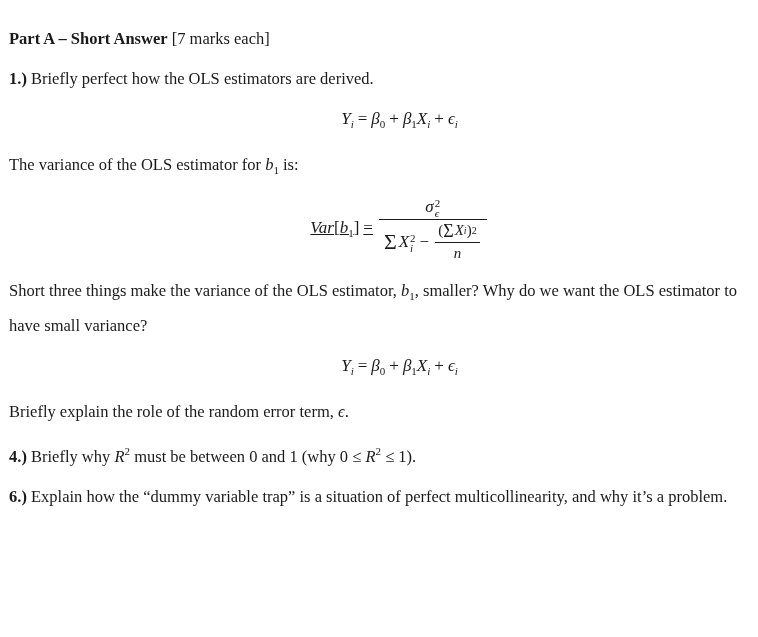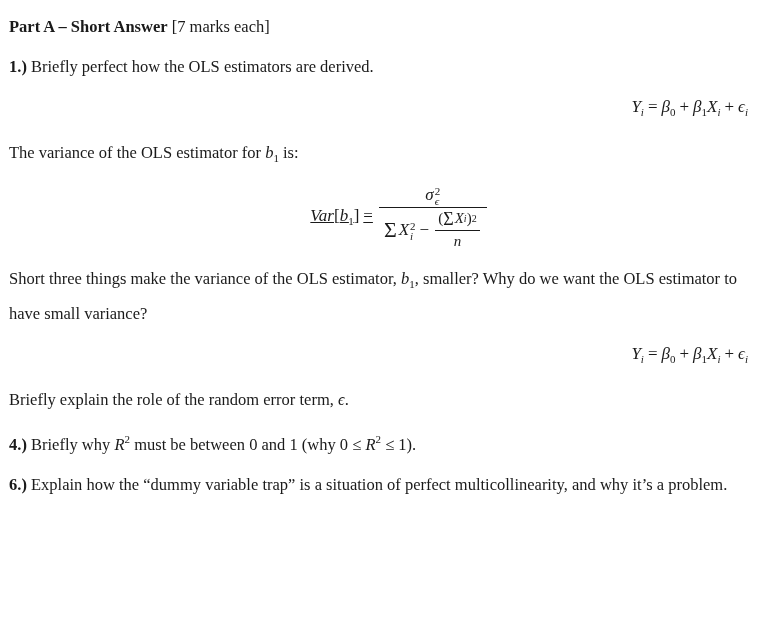--- a/index.html
+++ b/index.html
@@ -7,40 +7,40 @@
     padding: 0;
     background: #ffffff;
     width: 758px;
     height: 637px;
     overflow: hidden;
   }
   .doc {
     box-sizing: border-box;
     width: 758px;
     height: 637px;
-    padding: 12px 10px 0 9px;
+    padding: 24px 10px 0 9px;
     font-family: "Liberation Serif", "DejaVu Serif", serif;
     font-size: 16.5px;
     color: #1a1a1a;
     background: #ffffff;
   }
   .para {
     margin: 0 0 11px 0;
     line-height: 29px;
   }
   .qnum { font-weight: bold; }
   .bold { font-weight: bold; }
   .it { font-style: italic; }
   sub, .subtxt { font-size: 11px; }
   sup, .suptxt { font-size: 11px; }
   
   .formula {
     margin: 0 0 11px 0;
     line-height: 29px;
-    text-align: right;
+    text-align: center;
     padding-left: 42px;
     font-size: 17px;
   }
   .op { padding: 0 4px; }
   
   .var-formula {
     margin: 4px 0 14px 0;
     display: flex;
     align-items: center;
     justify-content: center;

